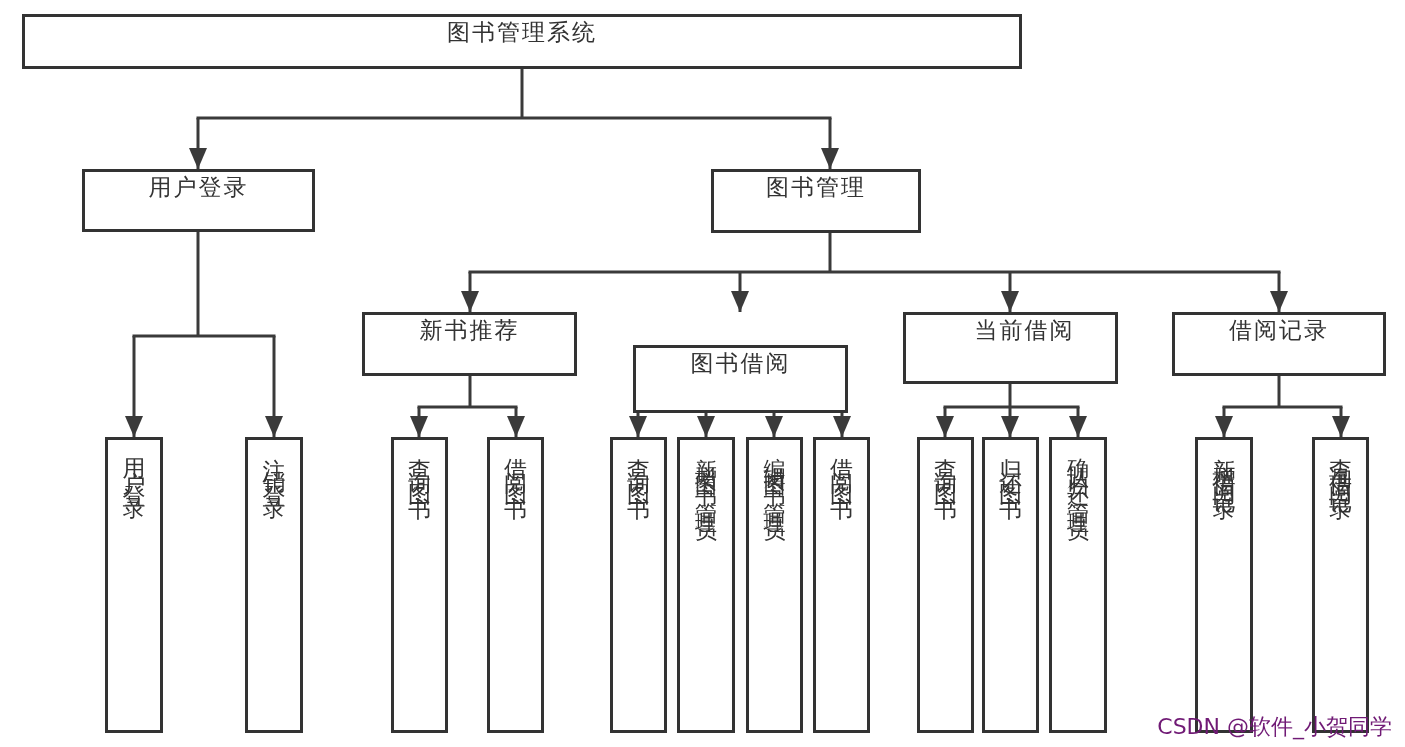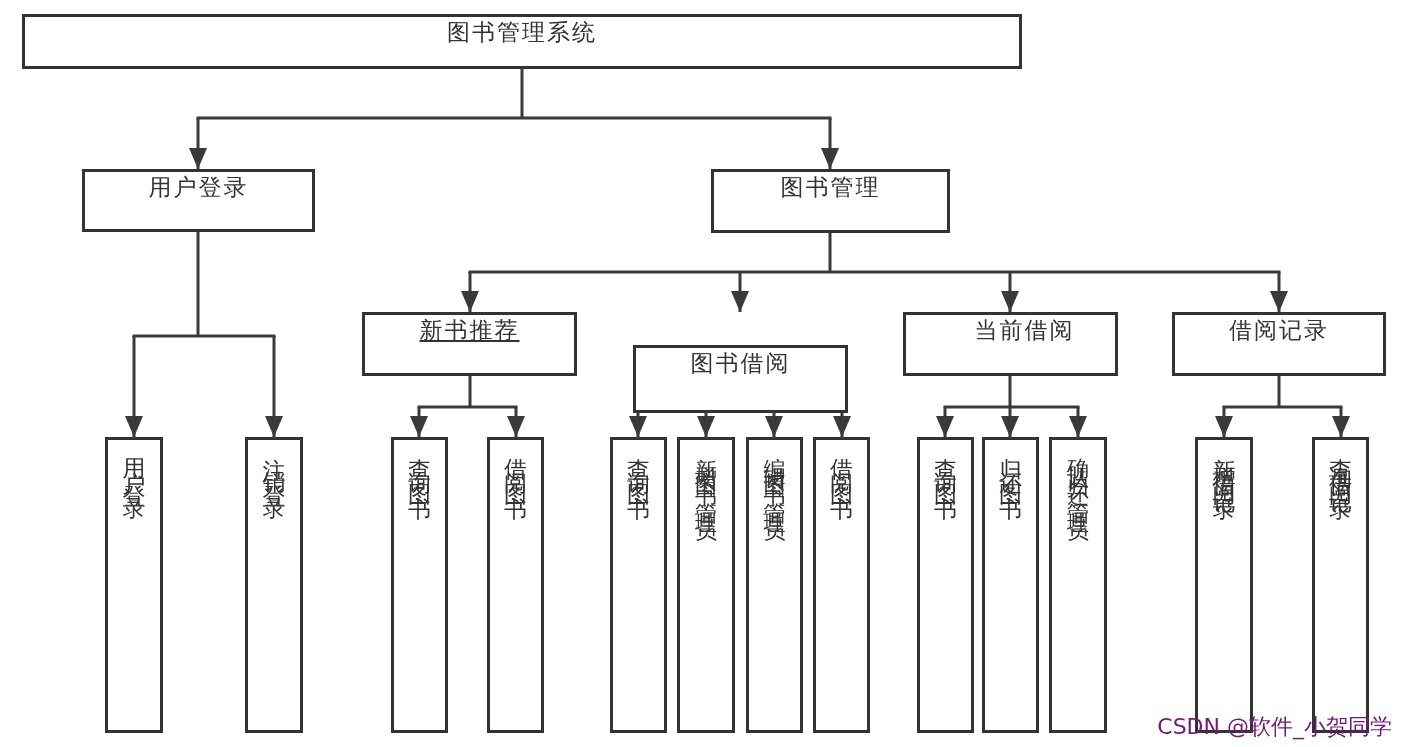--- a/index.html
+++ b/index.html
@@ -112,31 +112,31 @@
     </g>
   </svg>
 
   <div class="box" style="left:22px; top:14px; width:1000px; height:55px;">
     <span class="hlabel">图书管理系统</span>
   </div>
 
   <div class="box" style="left:82px; top:169px; width:233px; height:63px;">
     <span class="hlabel">用户登录</span>
   </div>
-  <div class="box" style="left:711px; top:169px; width:239px; height:64px;">
+  <div class="box" style="left:711px; top:169px; width:210px; height:64px;">
     <span class="hlabel">图书管理</span>
   </div>
 
-  <div class="box" style="left:362px; top:312px; width:215px; height:64px;text-decoration:underline;">
+  <div class="box" style="left:362px; top:312px; width:215px; height:64px;">
     <span class="hlabel">新书推荐</span>
   </div>
   <div class="box" style="left:633px; top:312px; width:215px; height:68px;margin-top:33px;">
     <span class="hlabel">图书借阅</span>
   </div>
-  <div class="box" style="left:903px; top:312px; width:215px; height:64px;padding-left:28px;">
+  <div class="box" style="left:903px; top:312px; width:215px; height:72px;padding-left:28px;">
     <span class="hlabel">当前借阅</span>
   </div>
   <div class="box" style="left:1172px; top:312px; width:214px; height:64px;">
     <span class="hlabel">借阅记录</span>
   </div>
 
   <div class="box leaf" style="left:105px; top:437px; width:58px; height:296px;">
     <span class="vtext s4">用户登录</span>
   </div>
   <div class="box leaf" style="left:245px; top:437px; width:58px; height:296px;">

